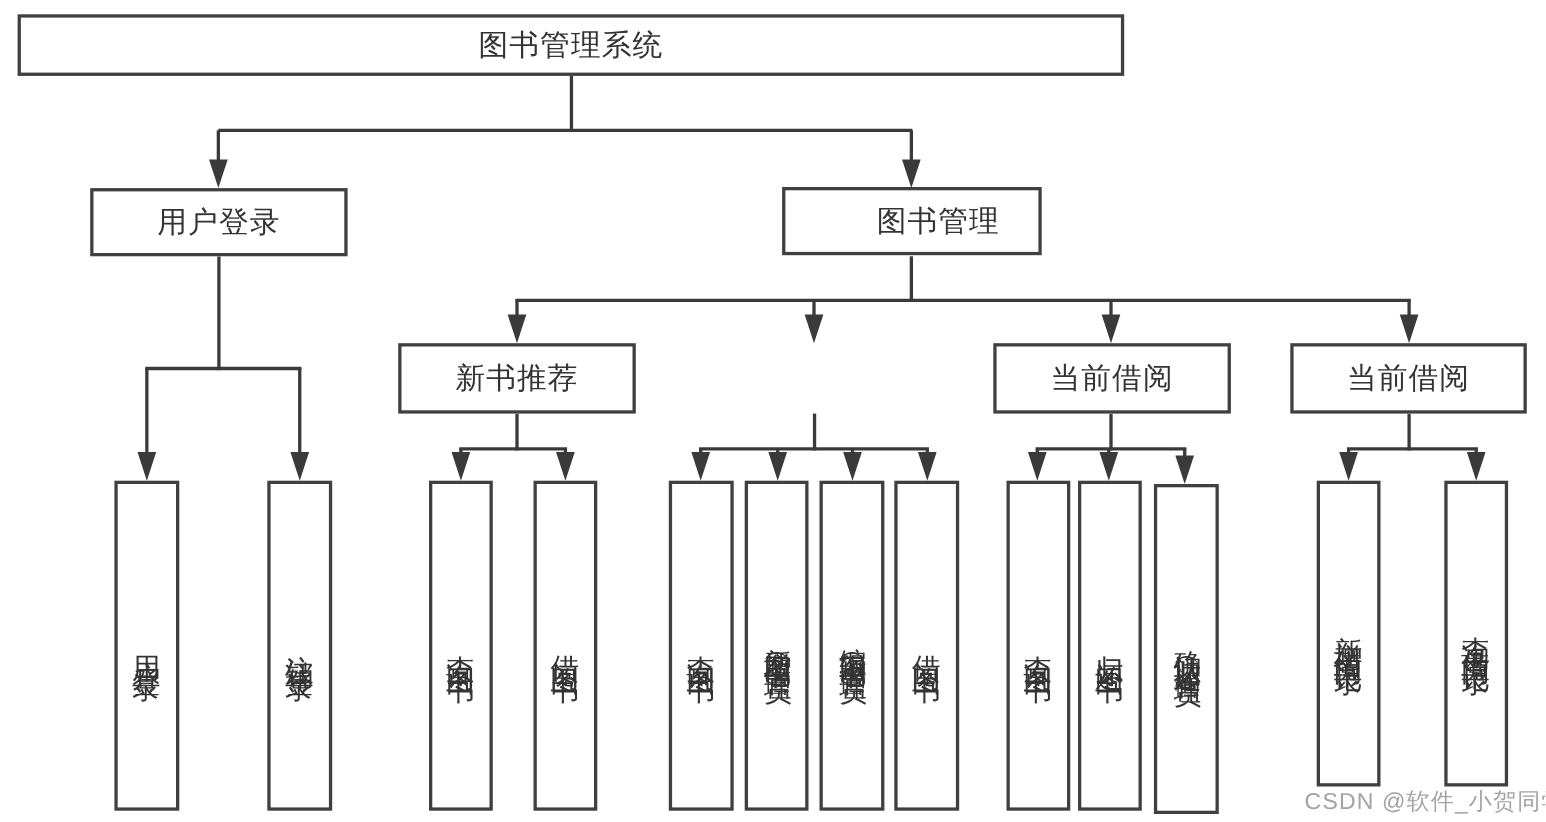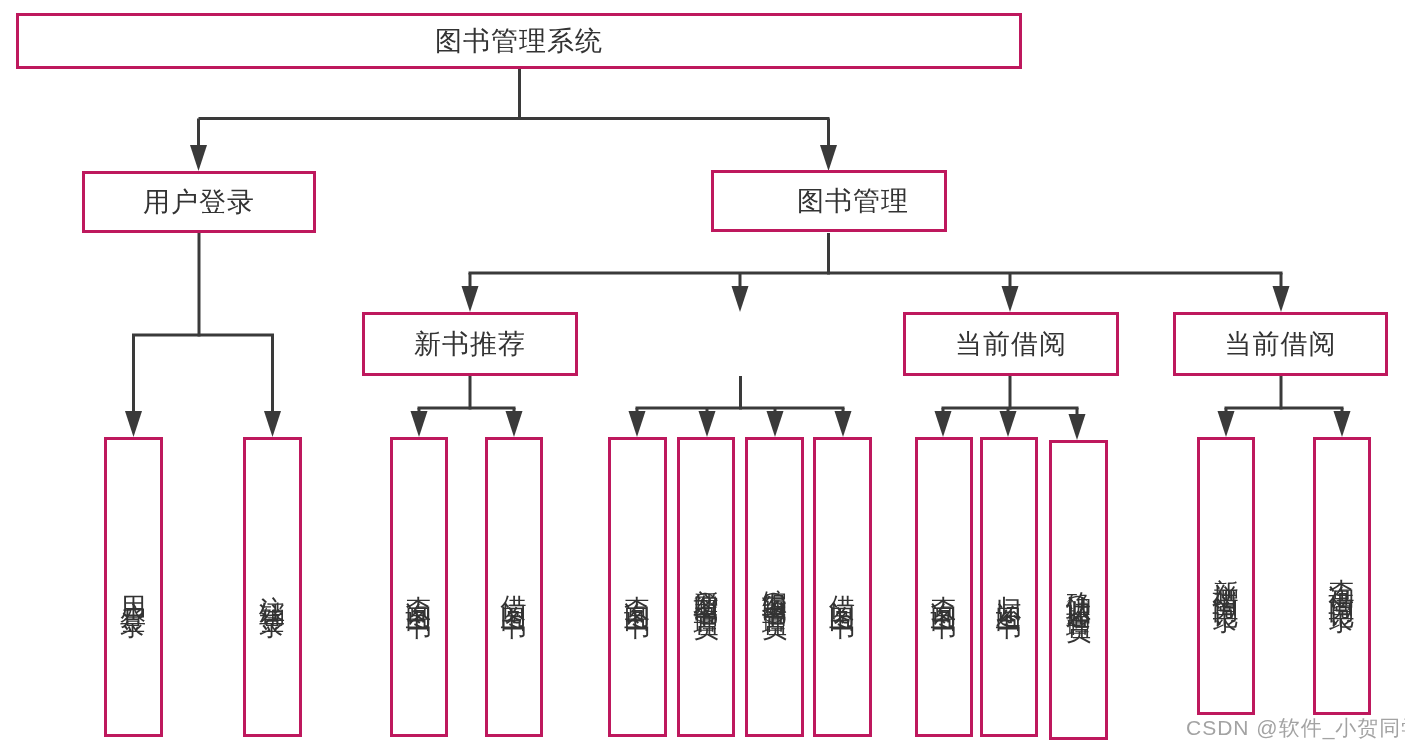--- a/index.html
+++ b/index.html
@@ -6,21 +6,21 @@
   #canvas{
     position:relative;
     width:1405px;height:747px;
     background:#ffffff;
     font-family:"Liberation Sans","DejaVu Sans",sans-serif;
     overflow:hidden;
   }
   .box{
     position:absolute;
     box-sizing:border-box;
-    border:3px solid #be185d;
+    border:3px solid #404040;
     background:#ffffff;
     display:flex;
     align-items:center;
     justify-content:center;
     color:#333333;
   }
   .hbox{font-size:27px;letter-spacing:1px;}
   .leaf{
     writing-mode:vertical-rl;
     text-orientation:mixed;

